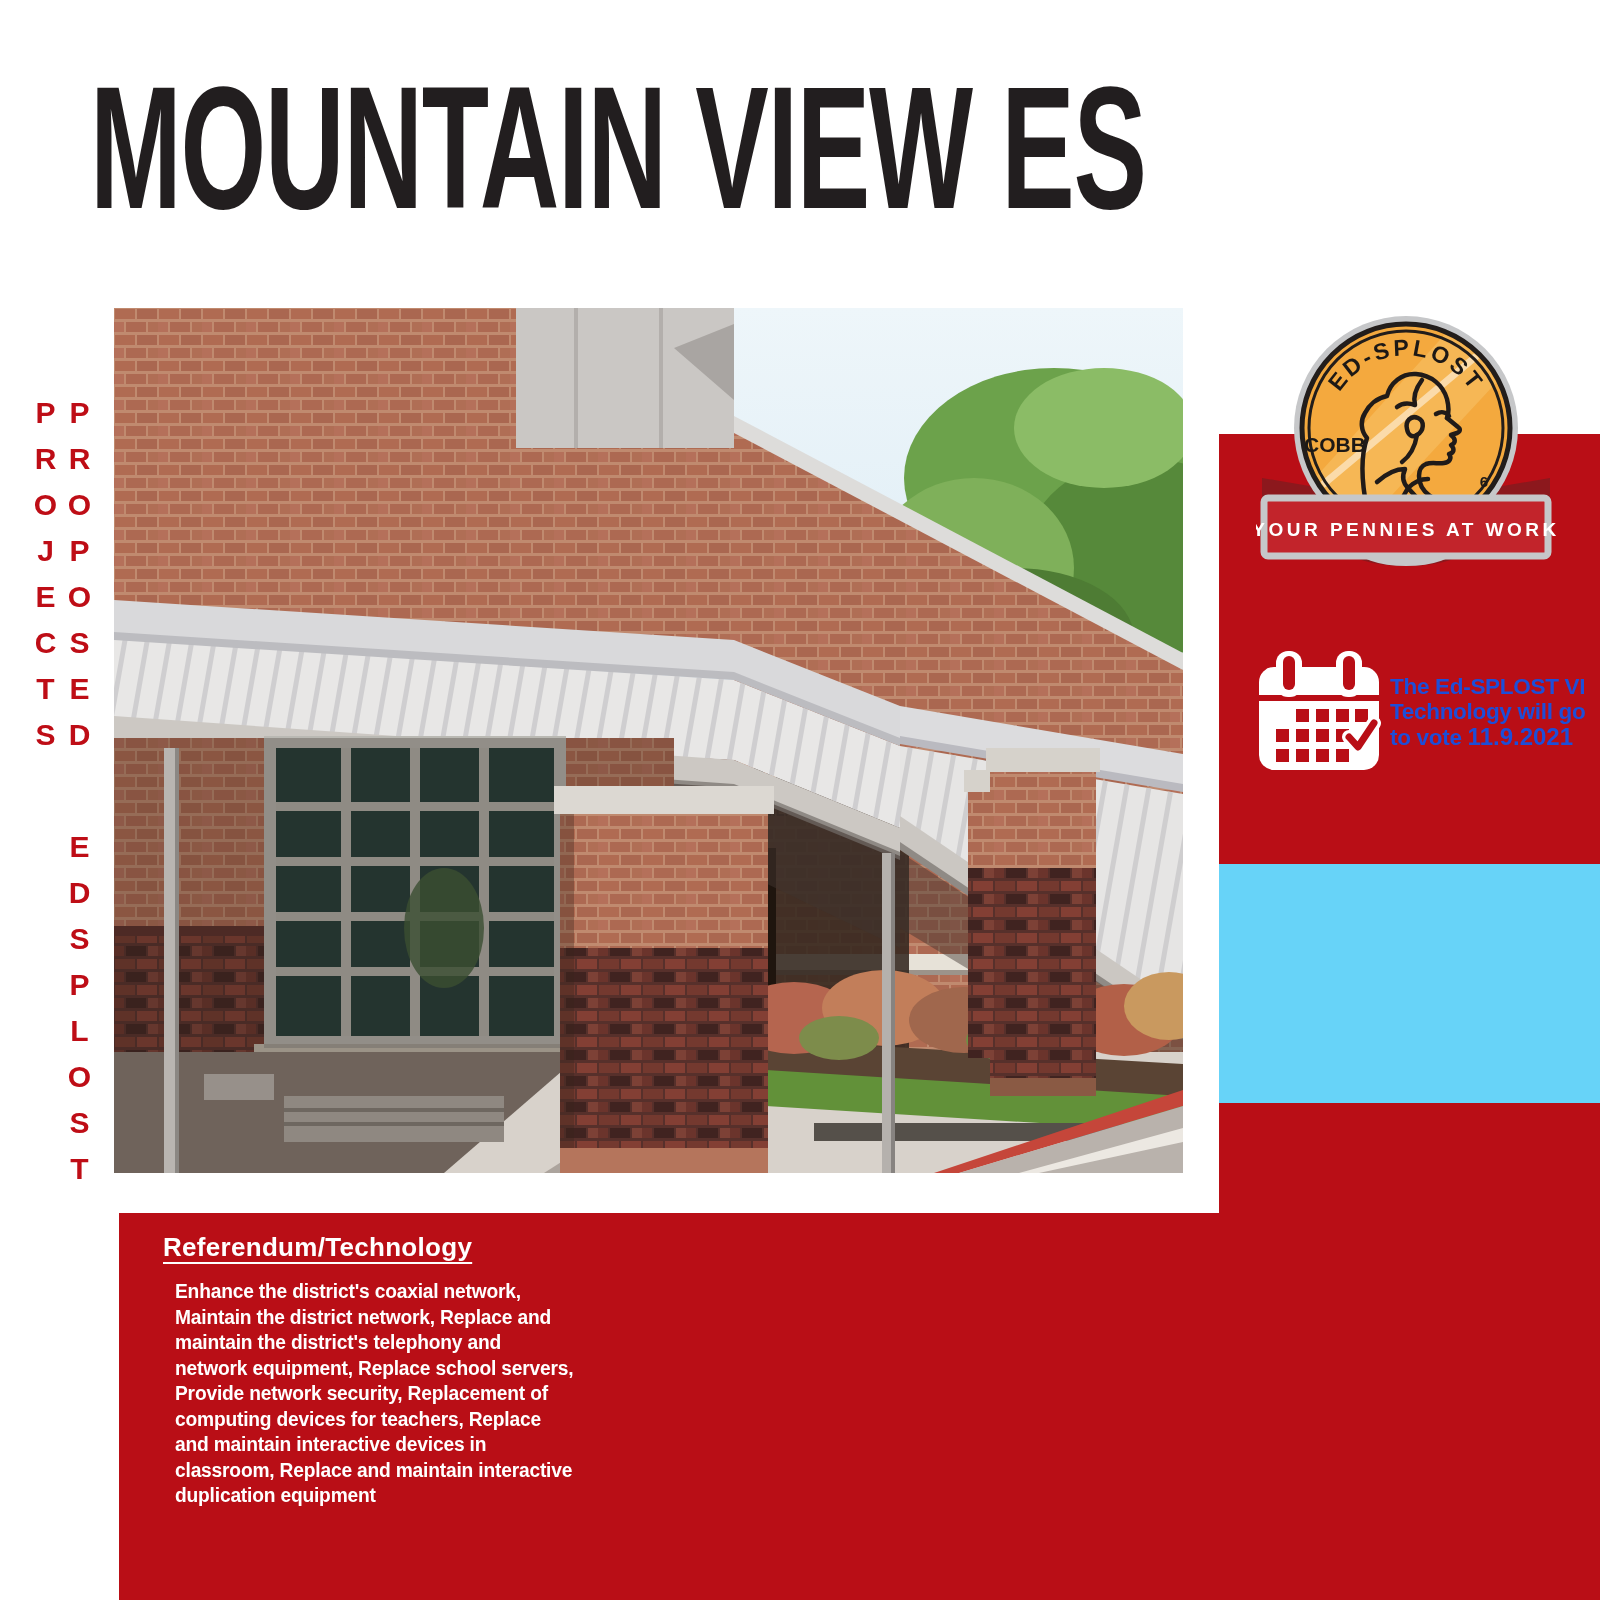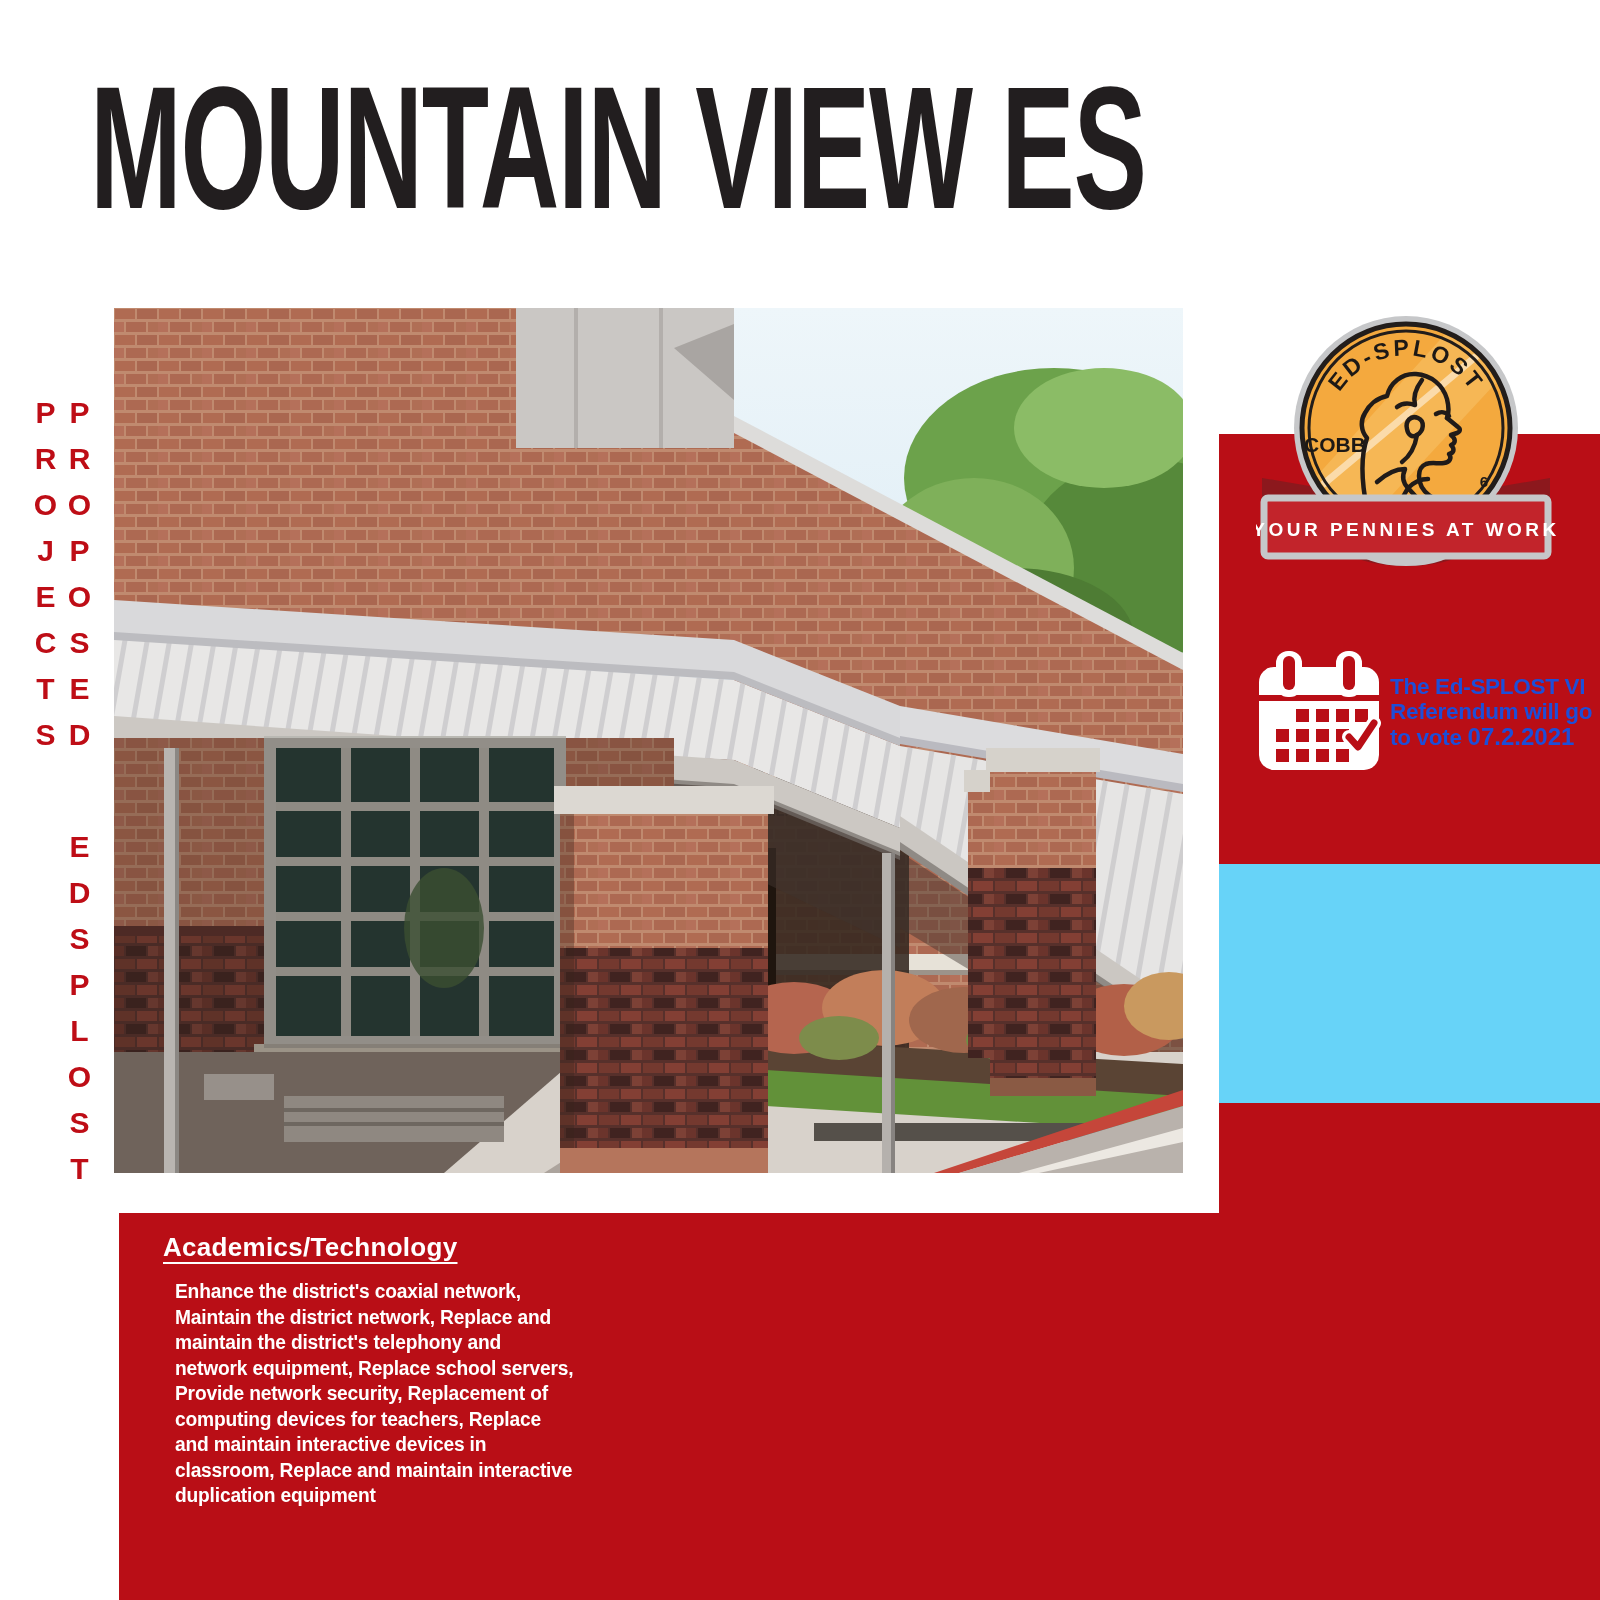--- a/index.html
+++ b/index.html
@@ -298,23 +298,23 @@
         <rect x="20" y="98" width="13" height="13"></rect>
           <rect x="40" y="98" width="13" height="13"></rect>
           <rect x="60" y="98" width="13" height="13"></rect>
           <rect x="80" y="98" width="13" height="13"></rect>
       </g>
       <path d="M93,86 L102,96 L118,72" fill="none" stroke="#ffffff" stroke-width="14" stroke-linecap="round" stroke-linejoin="round"></path>
       <path d="M93,86 L102,96 L118,72" fill="none" stroke="#b90e16" stroke-width="7" stroke-linecap="round" stroke-linejoin="round"></path>
     </svg>
     <div class="vote-text">
       <span>The Ed-SPLOST VI</span><br>
-      <span>Referendum will go</span><br>
-      <span>to vote </span><span class="date">07.2.2021</span>
+      <span>Technology will go</span><br>
+      <span>to vote </span><span class="date">11.9.2021</span>
     </div>
   </div>
 
   <div class="projects">
-    <div class="projects-heading">Academics/Technology</div>
+    <div class="projects-heading">Referendum/Technology</div>
     <p class="projects-body">Enhance the district's coaxial network, Maintain the district network, Replace and maintain the district's telephony and network equipment, Replace school servers, Provide network security, Replacement of computing devices for teachers, Replace and maintain interactive devices in classroom, Replace and maintain interactive duplication equipment</p>
   </div>
 
 </div>
 
 </body></html>

